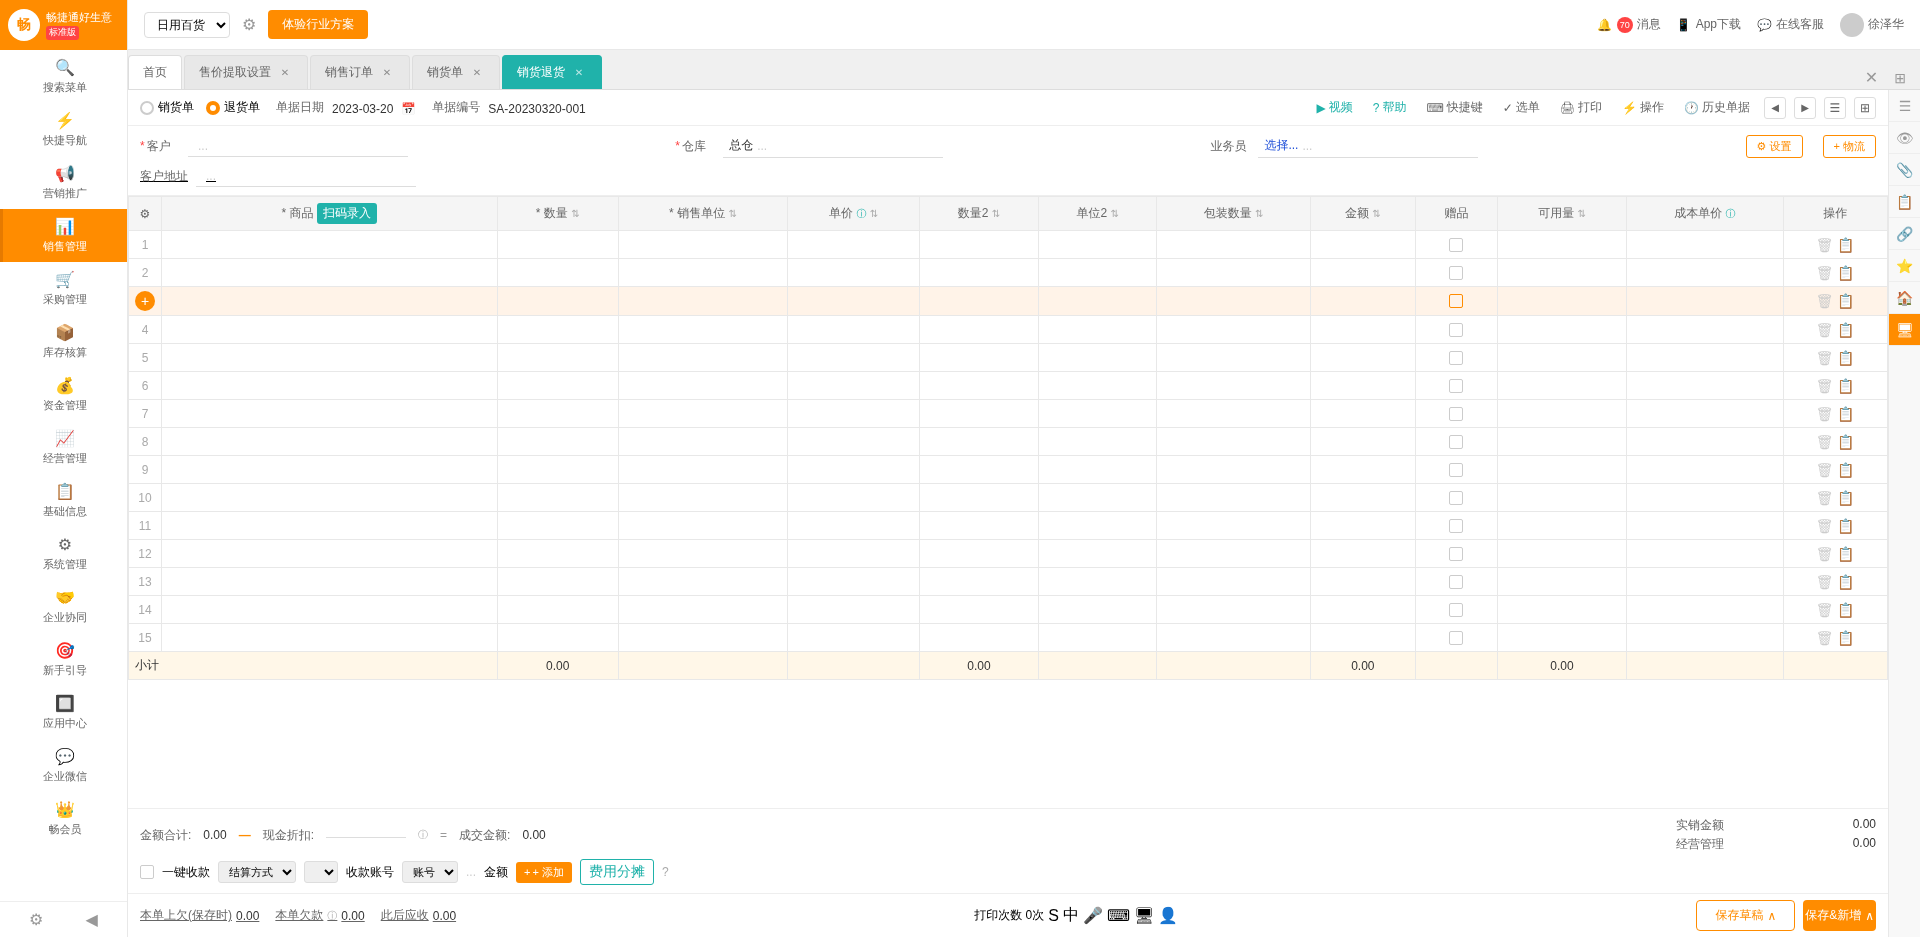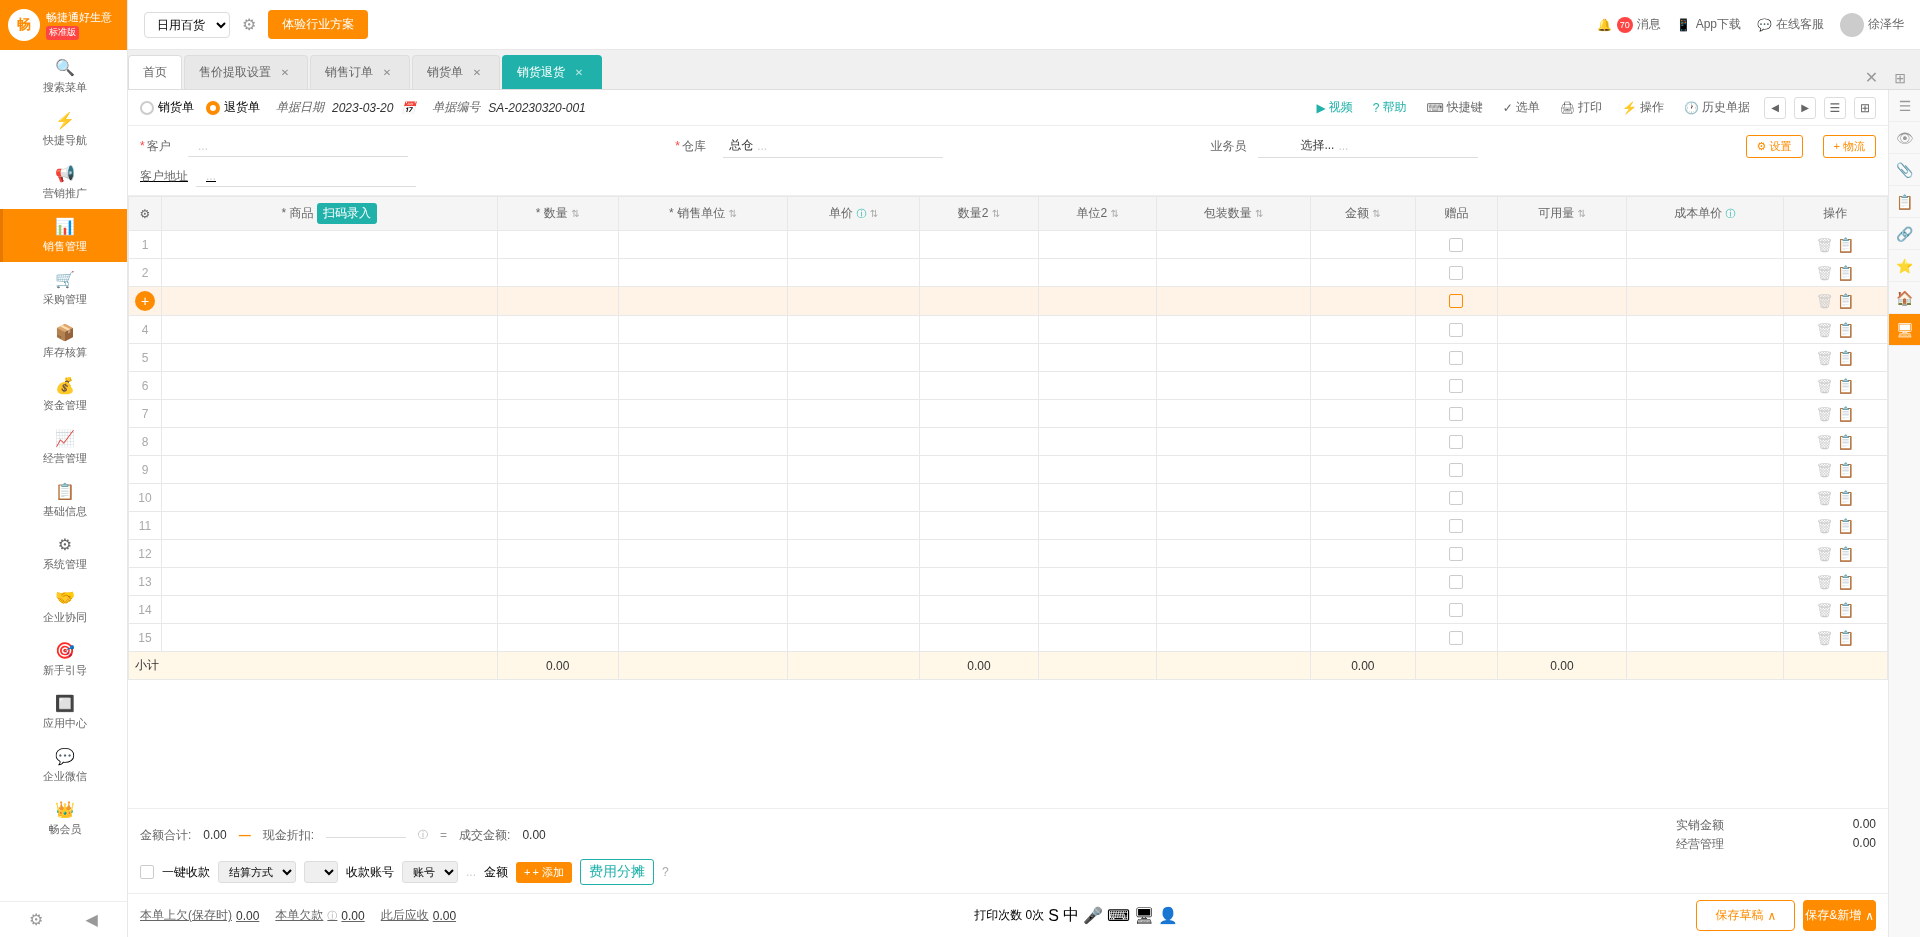--- a/index.html
+++ b/index.html
@@ -47,21 +47,21 @@
     .form-area { flex: 1; display: flex; flex-direction: column; overflow: hidden; }
 
     
     .form-toolbar { background: #fff; padding: 6px 12px; display: flex; align-items: center; justify-content: space-between; border-bottom: 1px solid #eee; flex-shrink: 0; }
     .form-toolbar-left { display: flex; align-items: center; gap: 16px; }
     .radio-group { display: flex; gap: 12px; align-items: center; }
     .radio-item { display: flex; align-items: center; gap: 4px; cursor: pointer; font-size: 12px; }
     .radio-circle { width: 14px; height: 14px; border-radius: 50%; border: 2px solid #ccc; display: flex; align-items: center; justify-content: center; }
     .radio-circle.checked { border-color: #ff8c00; background: #ff8c00; }
     .radio-circle.checked::after { content: ''; width: 6px; height: 6px; background: #fff; border-radius: 50%; }
-    .form-field-group { display: flex; align-items: center; gap: 8px; font-size: 12px; color: #666; font-style: italic; }
+    .form-field-group { display: flex; align-items: flex-end; gap: 8px; font-size: 12px; color: #666; }
     .form-field-value { color: #333; }
     .form-toolbar-right { display: flex; align-items: center; gap: 8px; }
     .toolbar-action { display: flex; align-items: center; gap: 3px; font-size: 12px; color: #666; cursor: pointer; padding: 3px 6px; border-radius: 3px; }
     .toolbar-icon-btn { color: #20b2aa; }
     .toolbar-nav-btn { width: 22px; height: 22px; border: 1px solid #ddd; border-radius: 3px; display: flex; align-items: center; justify-content: center; cursor: pointer; color: #666; font-size: 10px; }
     .toolbar-view-btn { width: 22px; height: 22px; border: 1px solid #ddd; border-radius: 3px; display: flex; align-items: center; justify-content: center; cursor: pointer; color: #666; font-size: 12px; }
 
     
     .form-fields { background: #fff; padding: 8px 12px; border-bottom: 1px solid #eee; flex-shrink: 0; }
     .form-row { display: flex; align-items: center; gap: 16px; margin-bottom: 8px; }
@@ -350,21 +350,21 @@
           <div class="form-col">
             <span class="form-label required">仓库</span>
             <div class="form-input" style="min-width:220px;">
               <span>总仓</span>
               <span class="form-input-dots"> ...</span>
             </div>
           </div>
           <div class="form-col">
             <span class="form-label">业务员</span>
             <div class="form-input" style="min-width:220px;">
-              <span style="color:#404040;margin-left:36px;">选择...</span>
+              <span style="color:#1d4ed8;">选择...</span>
               <span class="form-input-dots"> ...</span>
             </div>
           </div>
           <div class="form-right-actions">
             <button class="form-action-btn">⚙ 设置</button>
             <button class="form-action-btn">+ 物流</button>
           </div>
         </div>
         <div class="form-row">
           <div class="form-col">

